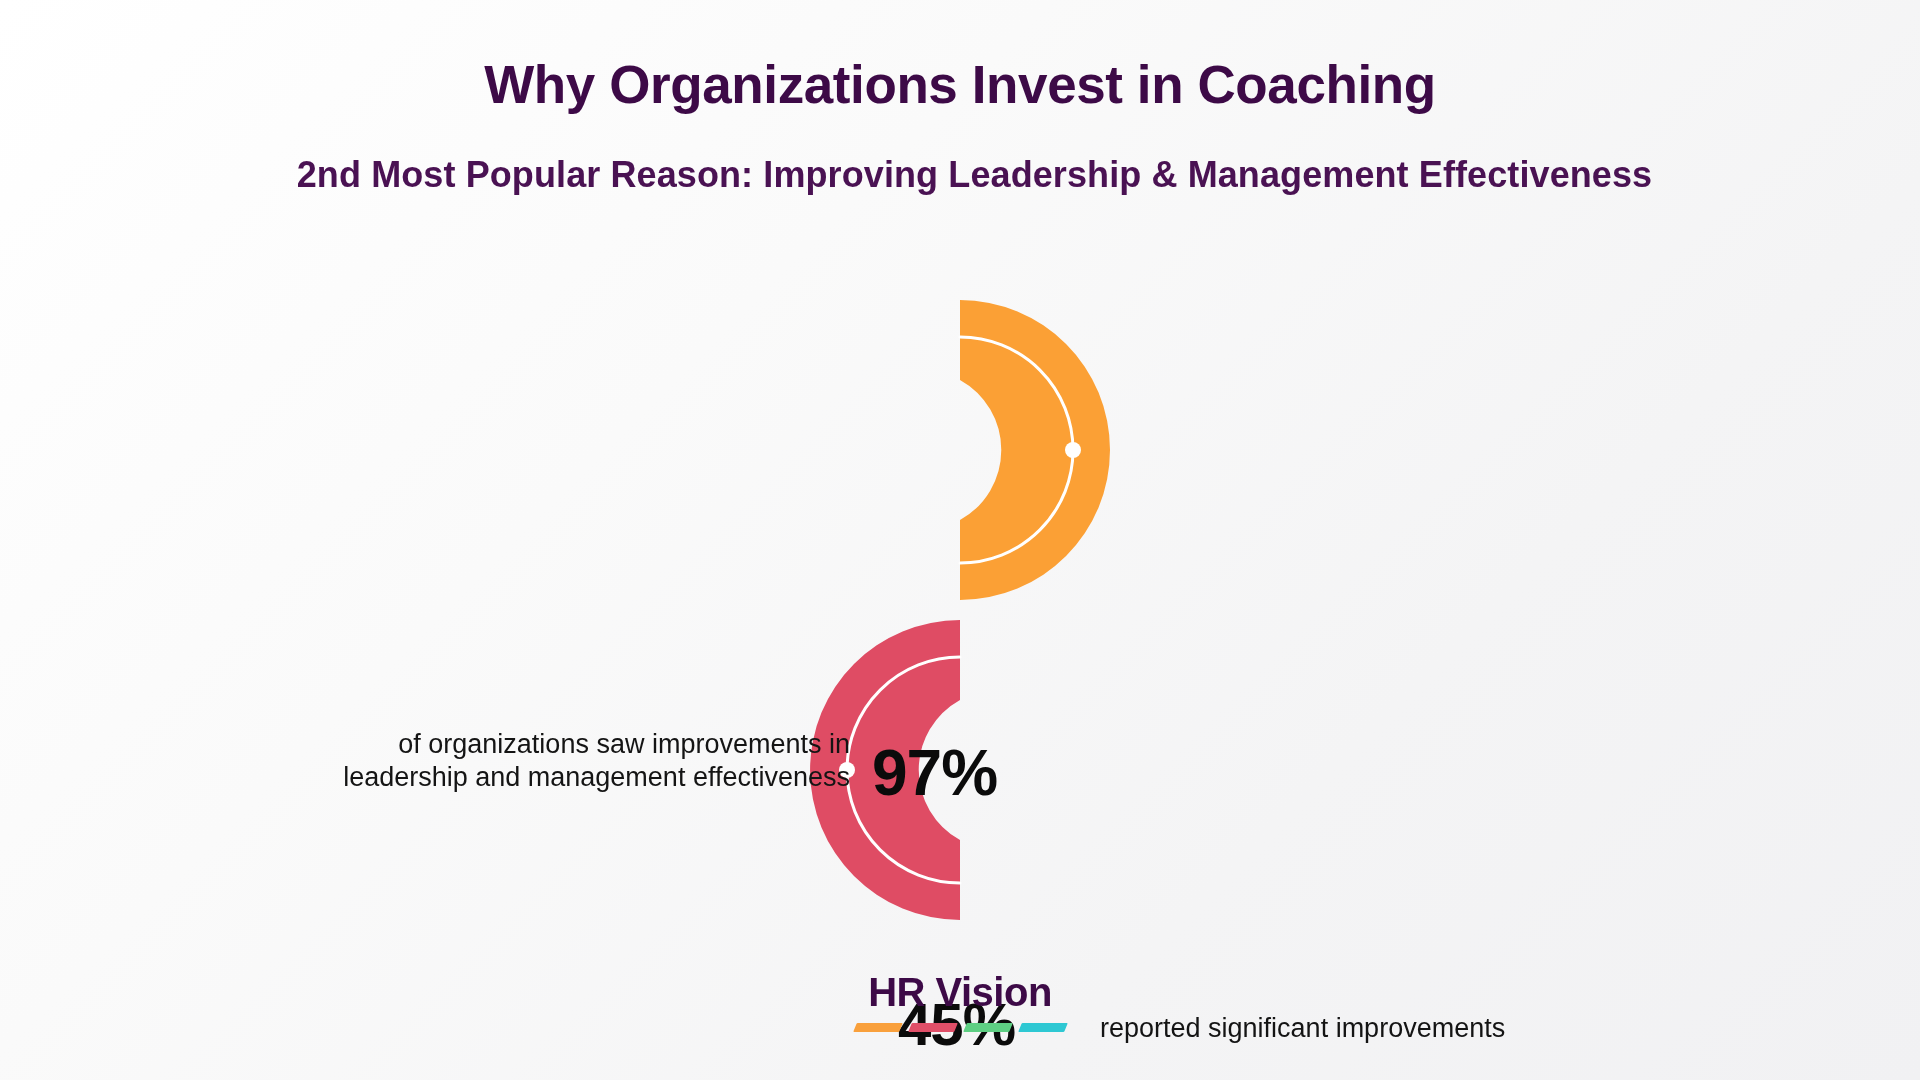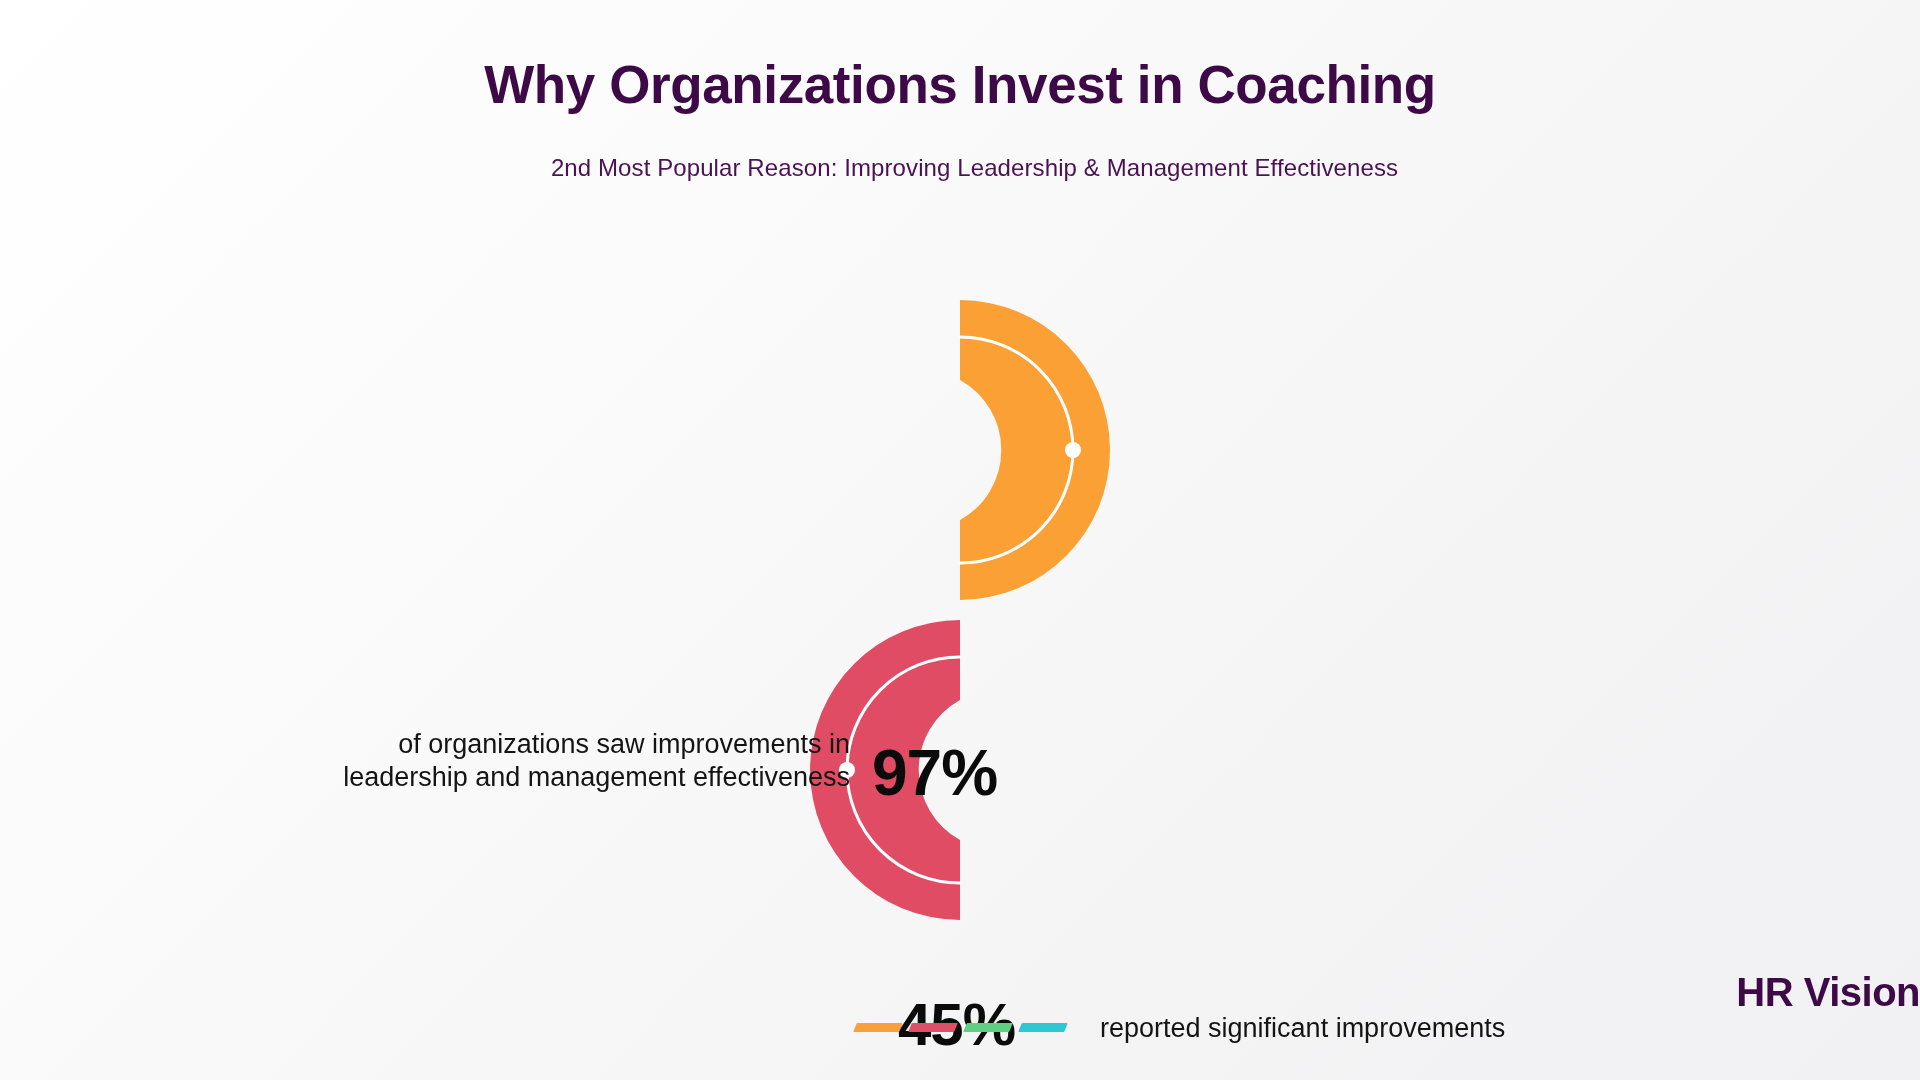--- a/index.html
+++ b/index.html
@@ -37,22 +37,22 @@
     font-size: 53px;
     font-weight: bold;
     letter-spacing: -0.4px;
     color: #3d0a47;
     line-height: 1.1;
     margin: 0;
   }
 
   #page-subtitle {
     margin-top: 40px;
-    font-size: 24px;
-    font-weight: normal;
+    font-size: 36px;
+    font-weight: bold;
     color: #4a1253;
     line-height: 1.15;
     letter-spacing: 0.1px;
     margin-left: 29px;
   }
 
   
   #chart-area {
     position: absolute;
     left: 0;
@@ -187,21 +187,21 @@
 
     <div class="metric-value" id="value-45">45%</div>
 
     <div class="metric-caption" id="caption-45">reported significant improvements</div>
 
     <div class="metric-caption" id="caption-92">of organizations saw improvements in
 leadership and management effectiveness</div>
   </div>
 
   <div id="logo">
-    <div id="logo-wordmark" style="color: rgb(61, 10, 71); text-align: right;">HR Vision</div>
+    <div id="logo-wordmark" style="color: rgb(61, 10, 71);">HR Vision</div>
     <div id="logo-dashes">
       <span class="logo-dash" style="background:#f9a03c"></span>
       <span class="logo-dash" style="background:#e04f68"></span>
       <span class="logo-dash" style="background:#5ecf83"></span>
       <span class="logo-dash" style="background:#2ec8d3"></span>
     </div>
   </div>
 
 </div>
 

